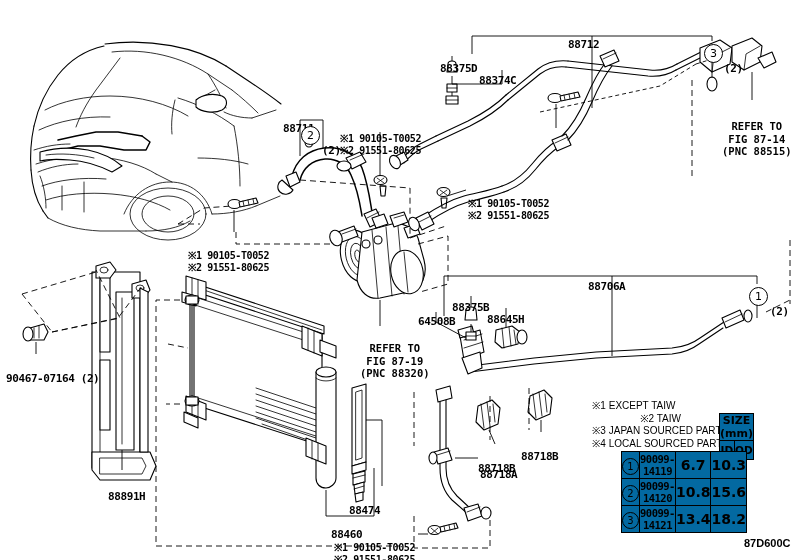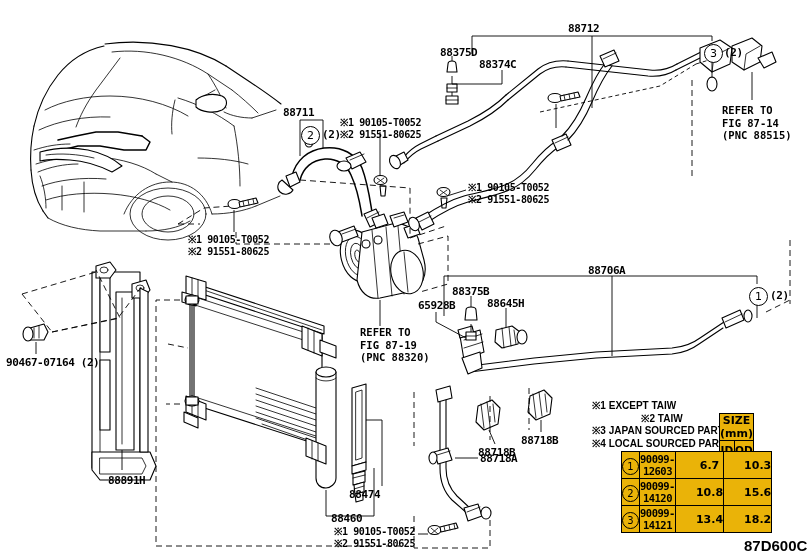--- a/index.html
+++ b/index.html
@@ -3,52 +3,52 @@
 <meta charset="utf-8">
 <style>
   html,body{margin:0;padding:0;background:#fff;}
   body{width:811px;height:560px;overflow:hidden;
        font-family:"Liberation Sans",sans-serif;color:#000;}
   #stage{position:relative;width:811px;height:560px;background:#fff;}
 
   svg#art{position:absolute;left:0;top:0;width:811px;height:560px;}
 
   .lbl{position:absolute;font-family:"DejaVu Sans Mono","Liberation Mono",monospace;
-       font-weight:bold;font-size:11px;letter-spacing:-0.4px;white-space:pre;line-height:13px;}
+       font-weight:bold;font-size:11px;letter-spacing:-0.4px;white-space:pre;line-height:13px;margin-top:16px;}
   .lbl.sm{font-size:10px;line-height:12px;}
-  .lbl.ref{font-size:10.5px;line-height:12.5px;letter-spacing:0px;}
-  .note{position:absolute;font-family:"Liberation Sans",sans-serif;font-weight:bold;
+  .lbl.ref{font-size:10.5px;line-height:12.5px;letter-spacing:0px;text-align:center;}
+  .note{position:absolute;font-family:"Liberation Sans",sans-serif;font-weight:normal;
         font-size:10px;line-height:12.5px;white-space:pre;}
 
   
   .circ{position:absolute;width:17px;height:17px;border:1.6px solid #000;border-radius:50%;
         font-family:"DejaVu Sans","Liberation Sans",sans-serif;font-size:11px;font-weight:normal;
         display:flex;align-items:center;justify-content:center;background:#fff;}
 
   
   #legend{position:absolute;left:592px;top:400px;}
   #notes4{position:absolute;left:0px;top:0px;}
-  table.size{position:absolute;border-collapse:collapse;background:#eab308;}
+  table.size{position:absolute;border-collapse:collapse;background:#0369a1;}
   table.size td,table.size th{border:1.4px solid #000;
         font-family:"DejaVu Sans","Liberation Sans",sans-serif;font-weight:bold;
         text-align:center;padding:0;}
   #tbl-size{left:127px;top:13px;}
   #tbl-size th.hdr{font-size:11px;height:20px;width:68px;letter-spacing:0px;}
   #tbl-size td.sub{font-size:10.5px;height:18px;width:34px;}
   #tbl-parts{left:29px;top:51px;}
   #tbl-parts td{height:26px;}
   #tbl-parts td.num{width:28px;}
   #tbl-parts td.pn{width:98px;font-family:"DejaVu Sans Mono","Liberation Mono",monospace;
         font-size:10.5px;letter-spacing:-0.5px;}
-  #tbl-parts td.v{width:34px;font-size:11px;padding-left:20px;}
+  #tbl-parts td.v{width:34px;font-size:14px;}
   .tcirc{display:inline-flex;width:15px;height:15px;border:1.4px solid #000;border-radius:50%;
         align-items:center;justify-content:center;font-size:10px;font-weight:normal;
         font-family:"DejaVu Sans",sans-serif;}
   #figcode{position:absolute;left:744px;top:537px;font-family:"Liberation Sans",sans-serif;
-        font-weight:bold;font-size:15px;}
+        font-weight:bold;font-size:11px;}
 </style>
 </head>
 <body>
 
 <div id="stage">
 
 <svg id="art" viewBox="0 0 811 560">
   <defs>
     <style>
       .s{fill:none;stroke:#000;stroke-width:1.1;stroke-linecap:round;stroke-linejoin:round;}
@@ -429,21 +429,21 @@
   <path class="dsh" d="M168 344 L188 348"></path>
 </svg>
 
 <div class="lbl" style="left:568px;top:22px;">88712</div>
 <div class="lbl" style="left:440px;top:46px;">88375D</div>
 <div class="lbl" style="left:479px;top:58px;">88374C</div>
 <div class="lbl" style="left:283px;top:106px;">88711</div>
 <div class="lbl" style="left:588px;top:264px;">88706A</div>
 <div class="lbl" style="left:452px;top:285px;text-align:right;">88375B</div>
 <div class="lbl" style="left:487px;top:297px;">88645H</div>
-<div class="lbl" style="left:418px;top:299px;">65928B</div>
+<div class="lbl" style="left:418px;top:299px;">64508B</div>
 <div class="lbl" style="left:6px;top:356px;">90467-07164 (2)</div>
 <div class="lbl" style="left:108px;top:474px;">88891H</div>
 <div class="lbl" style="left:349px;top:488px;text-align:right;">88474</div>
 <div class="lbl" style="left:331px;top:512px;">88460</div>
 <div class="lbl" style="left:478px;top:446px;">88718B</div>
 <div class="lbl" style="left:521px;top:434px;">88718B</div>
 <div class="lbl" style="left:480px;top:452px;">88718A</div>
 
 <div class="lbl sm" style="left:188px;top:234px;">※1 90105-T0052
 ※2 91551-80625</div>
@@ -485,21 +485,21 @@
       <td class="sub">ID</td>
       <td class="sub">OD</td>
     </tr>
   </tbody>
       </table>
 
   <table class="size" id="tbl-parts">
     <tbody>
           <tr>
       <td class="num"><span class="tcirc">1</span></td>
-      <td class="pn">90099-12603</td>
+      <td class="pn">90099-14119</td>
       <td class="v">6.7</td>
       <td class="v">10.3</td>
     </tr>
     <tr>
       <td class="num"><span class="tcirc">2</span></td>
       <td class="pn">90099-14120</td>
       <td class="v">10.8</td>
       <td class="v">15.6</td>
     </tr>
     <tr>

